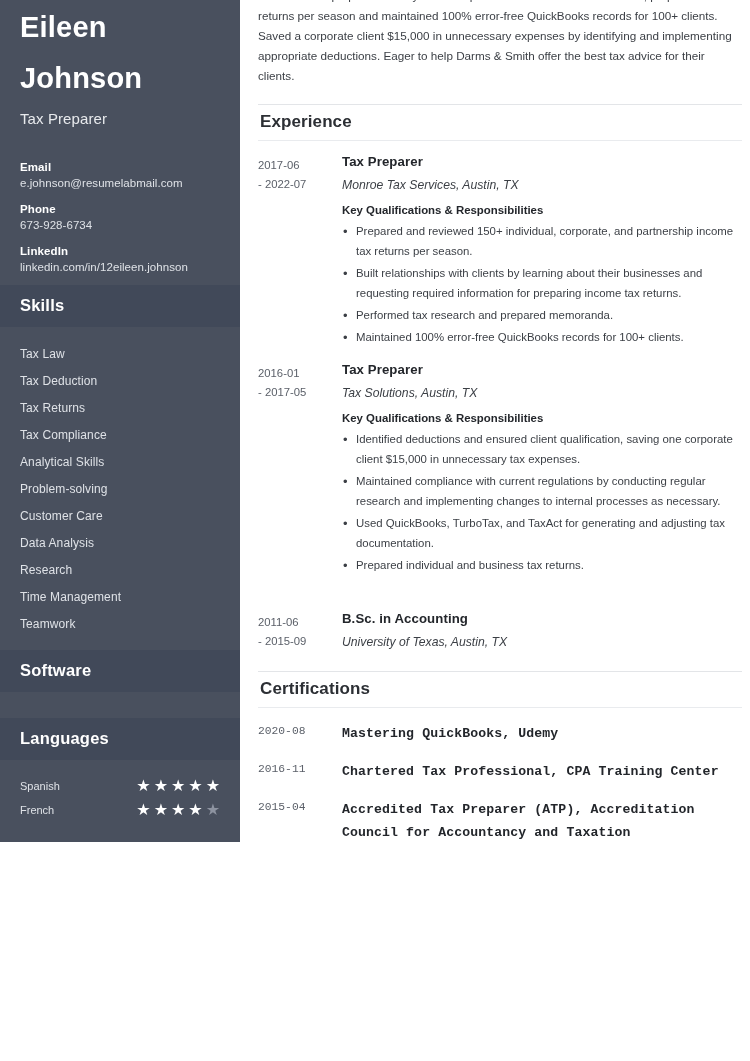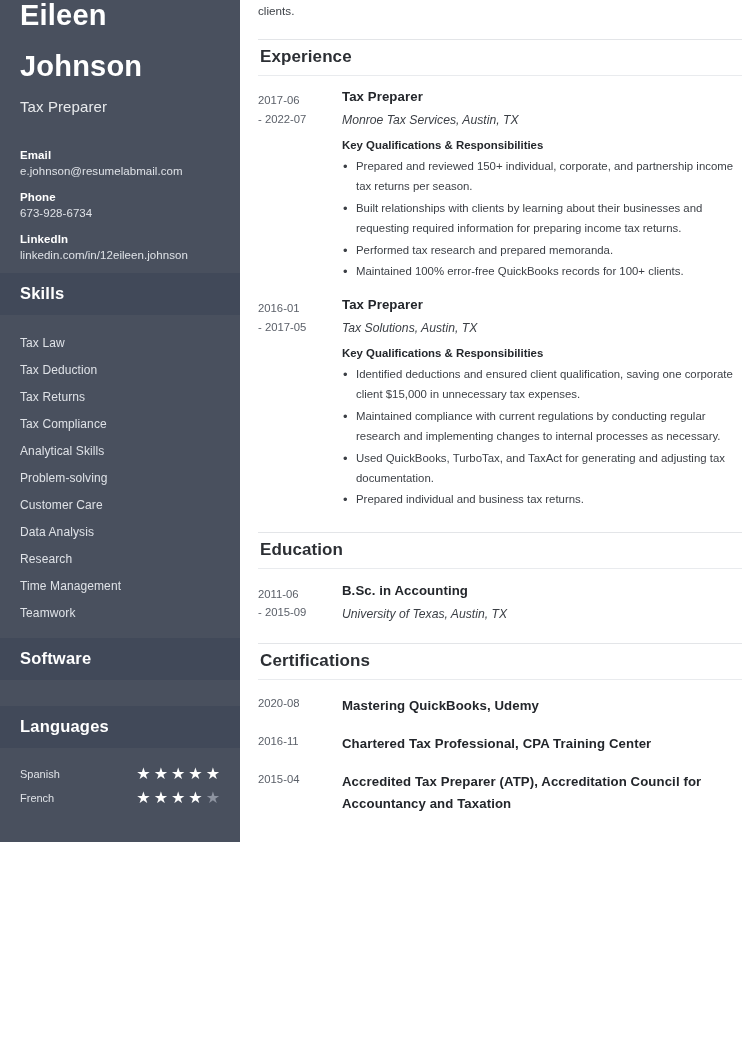--- a/index.html
+++ b/index.html
@@ -7,21 +7,21 @@
     width: 750px;
     height: 1061px;
     background: #ffffff;
     font-family: "Liberation Sans", sans-serif;
   }
   .page {
     position: relative;
     width: 750px;
     height: 842px;
     display: flex;
-    align-items: flex-end;
+    align-items: center;
     background: #ffffff;
     overflow: hidden;
   }
 
   
   .sidebar {
     width: 240px;
     flex: 0 0 240px;
     background: #49505e;
     color: #ffffff;
@@ -172,20 +172,21 @@
   }
 
   .entry.edu { padding-top: 14px; }
   .entry.edu .entry-org { margin-bottom: 4px; }
   .entry.edu .entry-role { margin-bottom: 9px; }
 
   .cert-row {
     display: flex;
     align-items: flex-start;
     padding-top: 15px;
+    font-family: Liberation Mono, monospace;
   }
   .cert-date {
     flex: 0 0 84px;
     font-size: 11.3px;
     color: #5b6069;
     padding-top: 2px;
   }
   .cert-name {
     flex: 1 1 auto;
     font-size: 13.2px;
@@ -309,21 +310,20 @@
             <li>Used QuickBooks, TurboTax, and TaxAct for generating and adjusting tax documentation.</li>
             <li>Prepared individual and business tax returns.</li>
           </ul>
         </div>
       </div>
     </section>
 
     <div class="edu-gap"></div>
 
     <section class="section">
-      <h2 class="section-title">Education</h2>
       <div class="entry edu">
         <div class="entry-dates">
           <div>2011-06</div>
           <div>- 2015-09</div>
         </div>
         <div class="entry-body">
           <div class="entry-role">B.Sc. in Accounting</div>
           <div class="entry-org">University of Texas, Austin, TX</div>
         </div>
       </div>

